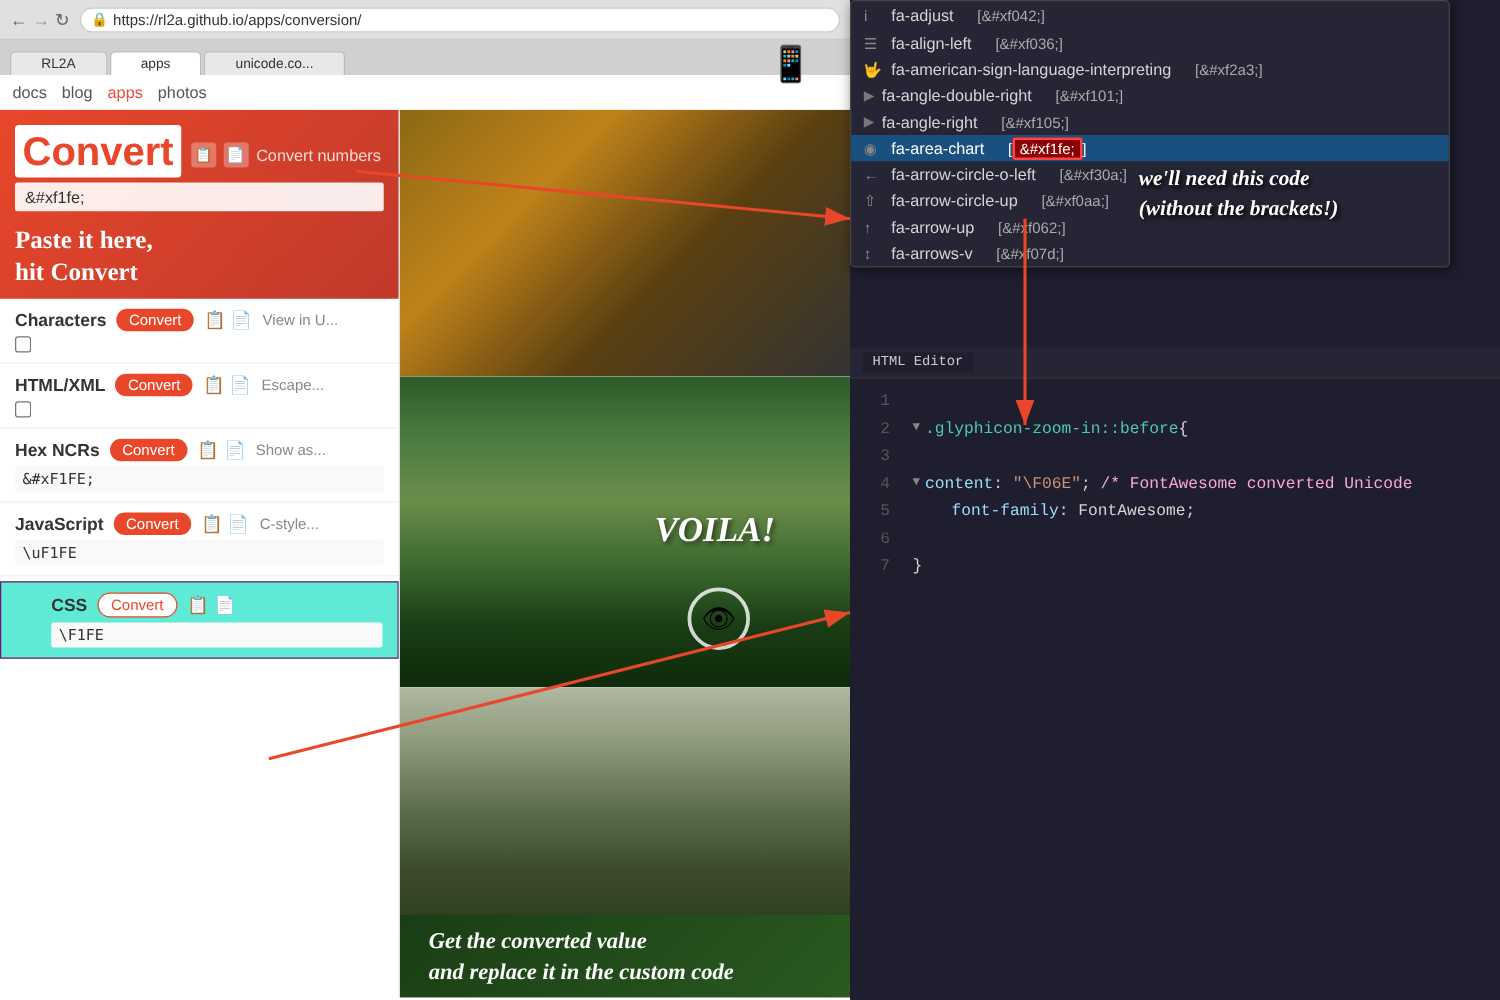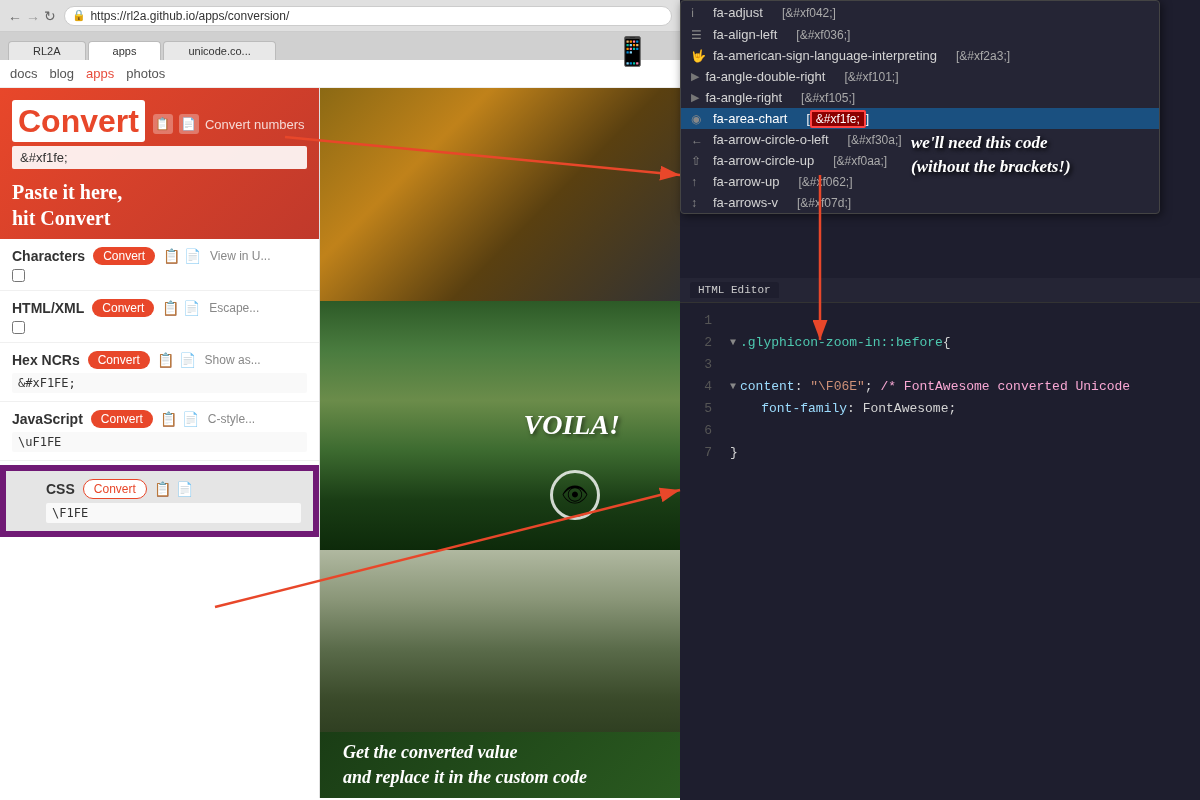--- a/index.html
+++ b/index.html
@@ -488,21 +488,21 @@
           <button class="convert-btn">Convert</button>
           <div class="section-icons">
             <span class="section-icon">📋</span>
             <span class="section-icon">📄</span>
           </div>
           <span class="section-extra">C-style...</span>
         </div>
         <div class="section-output">\uF1FE</div>
       </div>
 
-      <div class="conversion-section css-section" style="border:6px solid #701a75;background:#e5e5e5;padding-left:40px;">
+      <div class="conversion-section css-section" style="border:1px solid #701a75;background:#5eead4;padding-left:40px;">
         <div class="section-header">
           <span class="section-title">CSS</span>
           <button class="convert-btn outline">Convert</button>
           <div class="section-icons">
             <span class="section-icon">📋</span>
             <span class="section-icon">📄</span>
           </div>
         </div>
         <div class="section-output">\F1FE</div>
       </div>

